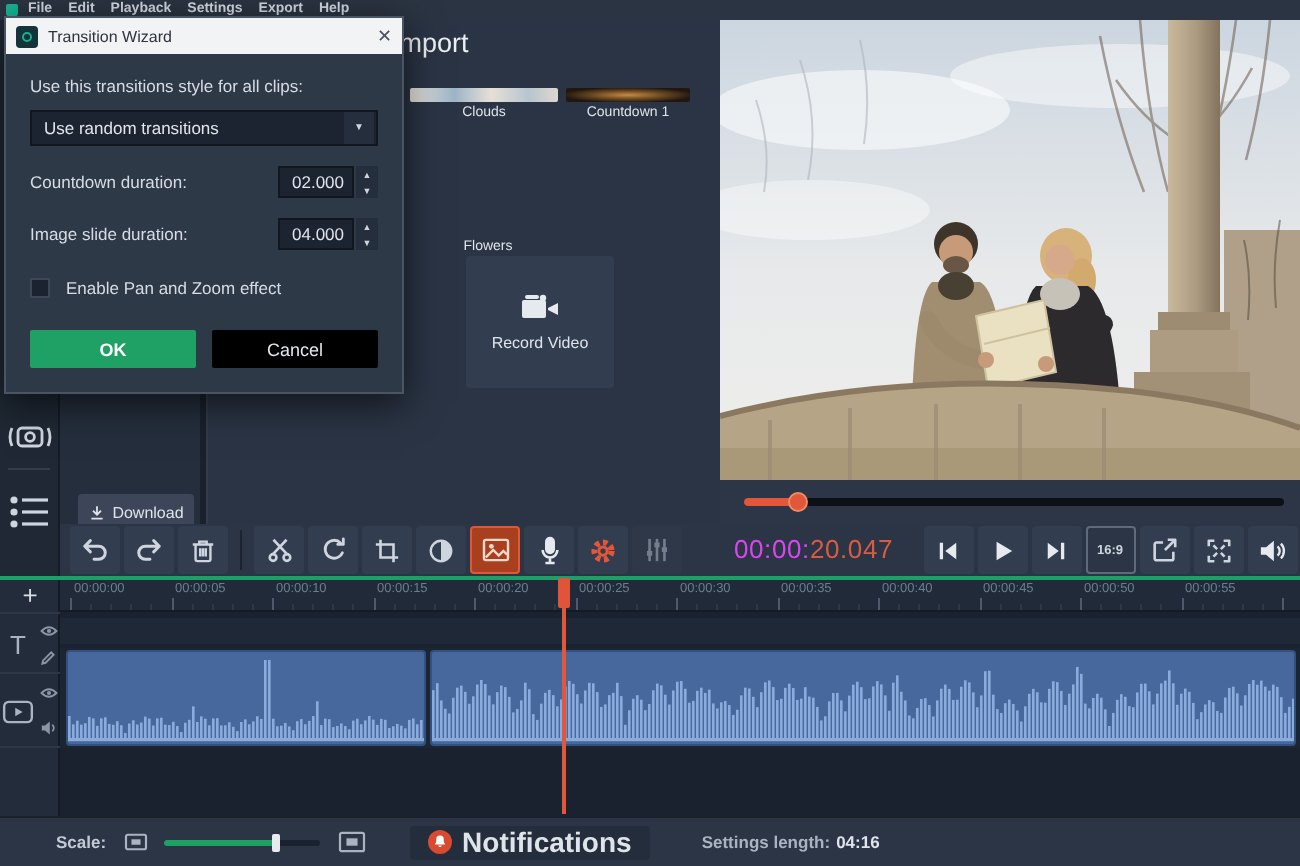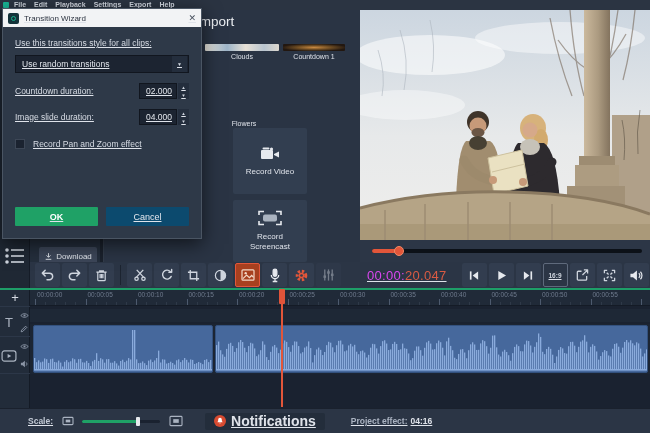--- a/index.html
+++ b/index.html
@@ -1,18 +1,18 @@
 <!DOCTYPE html>
 <html><head>
 <meta charset="utf-8">
 <style>
   html,body{margin:0;padding:0;background:#10151d;}
   *{box-sizing:border-box;font-family:"Liberation Sans",sans-serif;}
   #app{position:relative;width:650px;height:433px;overflow:hidden;background:#1a2230;color:#dfe3ea;}
-  .abs{position:absolute;text-decoration:underline;}
+  .abs{position:absolute;}
 
   
   #menubar{left:0;top:0;width:650px;height:10px;background:#2b3442;display:flex;align-items:center;padding-left:3px;z-index:2;}
   #appdot{width:6px;height:6px;background:#18b394;border-radius:1px;margin-right:5px;}
   .mi{font-size:7px;font-weight:bold;color:#d4dae3;margin-right:8px;line-height:10px;}
 
   
   #sidebar{left:0;top:10px;width:30px;height:278px;background:#1f2834;border-right:1px solid #151c27;}
   .side-ic{position:absolute;left:0;width:30px;display:flex;justify-content:center;color:#cfd5de;}
   #side-sep{position:absolute;left:4px;right:4px;top:224px;height:1px;background:#323d4c;}
@@ -67,23 +67,23 @@
   #dlg-select .selval{flex:1;font-size:8.5px;color:#e2e6ec;padding-left:6px;}
   #dlg-select .caretbox{width:15px;height:16px;background:#242e3d;display:flex;align-items:center;justify-content:center;font-size:5px;color:#cfd5de;margin-right:1px;}
   .dlg-row{margin-top:10px;display:flex;align-items:center;justify-content:space-between;}
   .valgroup{display:flex;align-items:center;}
   .valbox{width:38px;height:16px;background:#1c2431;border:1px solid #11161f;font-size:8.5px;color:#e2e6ec;display:flex;align-items:center;justify-content:flex-end;padding-right:4px;}
   .spinner{width:11px;height:16px;background:#242e3d;margin-left:1px;display:flex;flex-direction:column;}
   .spinner span{flex:1;display:flex;align-items:center;justify-content:center;font-size:4.5px;color:#cfd5de;}
   #dlg-checkrow{margin-top:14px;display:flex;align-items:center;gap:8px;}
   #dlg-checkbox{width:10px;height:10px;background:#1b2330;border:1px solid #3d4756;}
   #dlg-buttons{margin-top:16px;display:flex;gap:8px;}
-  .dlg-btn{flex:1;height:19px;display:flex;align-items:center;justify-content:center;font-size:9px;border-radius:1px;margin-top:42px;}
+  .dlg-btn{flex:1;height:19px;display:flex;align-items:center;justify-content:center;font-size:9px;border-radius:1px;}
   #btn-ok{background:#1fa166;color:#fff;font-weight:bold;}
-  #btn-cancel{background:#0c4a6e;color:#e3e7ee;}
+  #btn-cancel{background:#000000;color:#e3e7ee;}
 
   
   #toolbar{left:30px;top:262px;width:620px;height:26px;background:#2b3545;display:flex;align-items:center;padding-left:5px;gap:2px;}
   .tb{width:25px;height:24px;background:#323d4f;border-radius:2px;display:flex;align-items:center;justify-content:center;flex:none;color:#cfd5de;}
   .tb.active{background:#a8401f;border:1px solid #e2563a;}
   .tb.dim{opacity:.45;}
   .tb-div{width:1px;height:20px;background:#1c2430;margin:0 4px;flex:none;}
   #timecode{margin-left:24px;font-family:"DejaVu Sans Mono",monospace;font-size:13px;letter-spacing:.3px;flex:none;}
   #timecode .tcgrey{color:#d946ef;}
   #timecode .tcval{color:#d95b43;}
@@ -190,27 +190,20 @@
       <div class="tlabel">Flowers</div>
     </div>
     <div class="recordbtn" id="record-video">
       <svg width="22" height="15" viewBox="0 0 22 15">
         <rect x="2" y="4" width="12" height="9" rx="1" fill="#e6e9ee"></rect>
         <rect x="3.5" y="1.5" width="7" height="2" rx="1" fill="#e6e9ee"></rect>
         <circle cx="12.5" cy="3" r="1.6" fill="#e6e9ee"></circle>
         <path d="M15 8 l5 -2.5 v6 l-5 -2.5 z" fill="#e6e9ee"></path>
       </svg>
       <span class="rlabel">Record Video</span>
-    </div>
-    <div class="recordbtn" id="record-screencast">
-      <svg width="24" height="16" viewBox="0 0 24 16" fill="none" stroke="#e6e9ee" stroke-width="1.6">
-        <path d="M1 5 V1.5 H6 M18 1.5 H23 V5 M23 11 v3.5 H18 M6 14.5 H1 V11"></path>
-        <rect x="5" y="4.5" width="14" height="7" rx="2" fill="#aab3c0" stroke="none"></rect>
-      </svg>
-      <span class="rlabel">Record Screencast</span>
     </div>
   </div>
 
   <div class="abs" id="preview">
     <svg width="290" height="230" viewBox="0 0 290 230">
       <defs>
         <linearGradient id="sky" x1="0" y1="0" x2="0" y2="1">
           <stop offset="0" stop-color="#ccd6e0"></stop>
             <stop offset=".55" stop-color="#e7e9ea"></stop>
             <stop offset="1" stop-color="#efeeec"></stop>
@@ -317,21 +310,21 @@
         <span class="valgroup">
           <span class="valbox">04.000</span>
           <span class="spinner">
             <span>▲</span>
             <span>▼</span>
           </span>
         </span>
       </div>
       <div id="dlg-checkrow">
         <span id="dlg-checkbox"></span>
-        <span class="dlg-label">Record Pan and Zoom effect</span>
+        <span class="dlg-label">Enable Pan and Zoom effect</span>
       </div>
       <div id="dlg-buttons">
         <span class="dlg-btn" id="btn-ok">OK</span>
         <span class="dlg-btn" id="btn-cancel">Cancel</span>
       </div>
     </div>
   </div>
 
   <div class="abs" id="toolbar">
     <span class="tb">
@@ -912,17 +905,17 @@
     <span id="notifpill">
       <span id="notifdot">
         <svg width="8" height="8" viewBox="0 0 12 12">
           <path d="M6 1.2 a2.8 2.8 0 0 1 2.8 2.8 v1.8 l1.1 2 H2.1 l1.1 -2 V4 A2.8 2.8 0 0 1 6 1.2 z" fill="#ffffff"></path>
           <path d="M4.8 8.6 a1.2 1.2 0 0 0 2.4 0 z" fill="#ffffff"></path>
         </svg>
       </span>
       <span id="notif-label">Notifications</span>
     </span>
     <span id="projlen">
-      <span>Project effect:</span><b>04:16</b>
+      <span>Settings length:</span><b>04:16</b>
     </span>
   </div>
 
 </div>
 
 </body></html>

